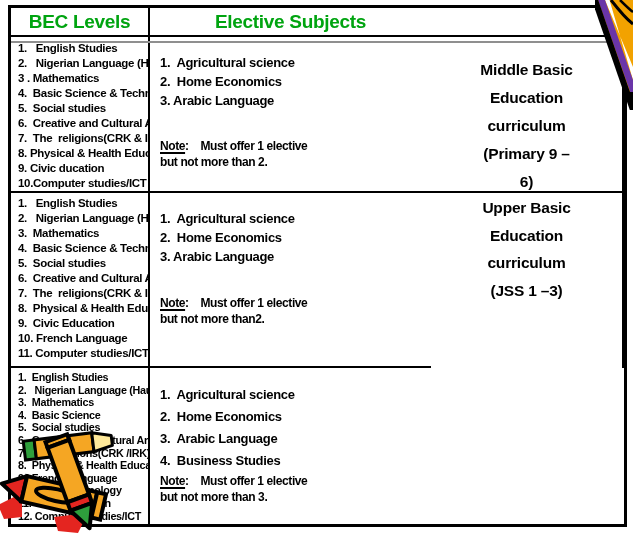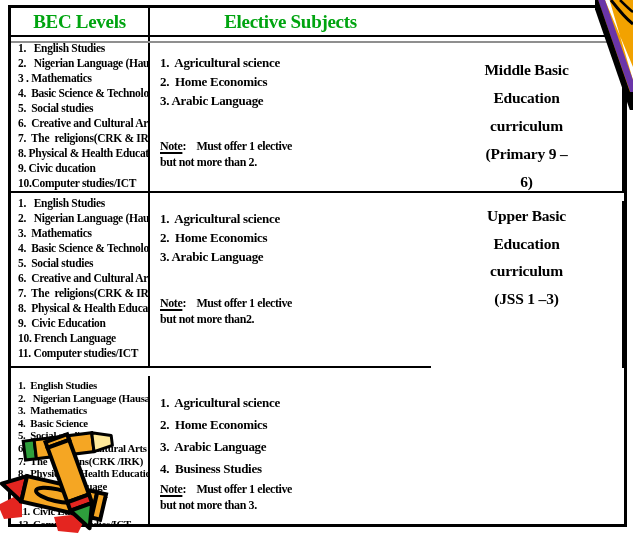--- a/index.html
+++ b/index.html
@@ -9,23 +9,23 @@
     font-family:"Liberation Sans",sans-serif;
     font-weight:bold;color:#000;
   }
   .bec-table{
     position:absolute;left:8px;top:5px;width:619px;height:522px;
     box-sizing:border-box;border:3px solid #000;background:#fff;
     display:grid;
     grid-template-columns:139px 281px 1fr;
     grid-template-rows:29px 156px 175px 1fr;
   }
-  .cell{box-sizing:border-box;border-right:2px solid #000;border-bottom:2px solid #000;overflow:hidden;font-family:Liberation Serif, serif;}
+  .cell{box-sizing:border-box;border-right:2px solid #000;border-bottom:2px solid #000;overflow:hidden;}
   .lastcol{border-right:none;}
-  .lastrow{border-bottom:none;margin-top:8px;}
+  .lastrow{border-bottom:none;}
   .hcell{display:flex;align-items:center;justify-content:center;
     color:#00A410;font-size:19px;letter-spacing:-0.3px;}
   .hdr-gray-line{position:absolute;left:0;right:0;top:33px;height:2px;background:#8f8f8f;pointer-events:none;}
   .level{
     text-align:center;font-size:15.5px;line-height:28px;padding-top:19px;
     white-space:pre-line;letter-spacing:-0.2px;
   }
   .level.r2{line-height:27.5px;padding-top:1px;}
   .core{
     font-size:11.5px;line-height:15px;padding:4px 2px 11px 7px;

